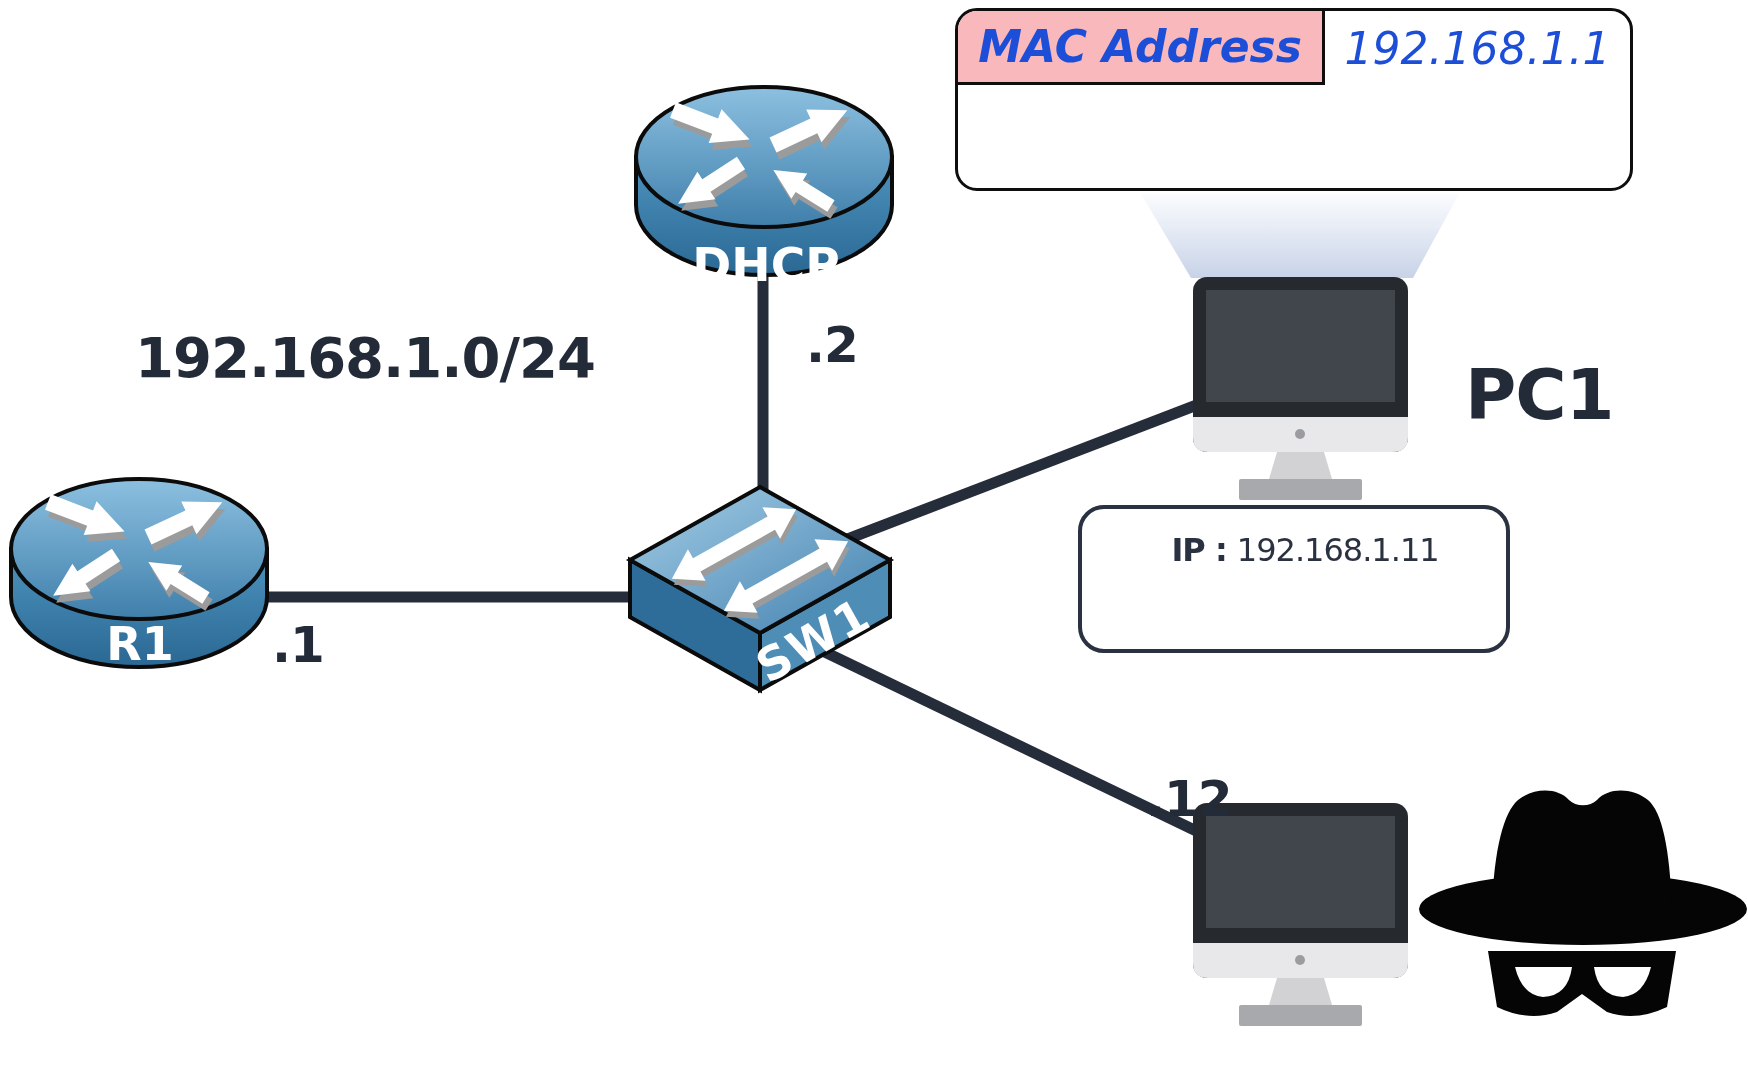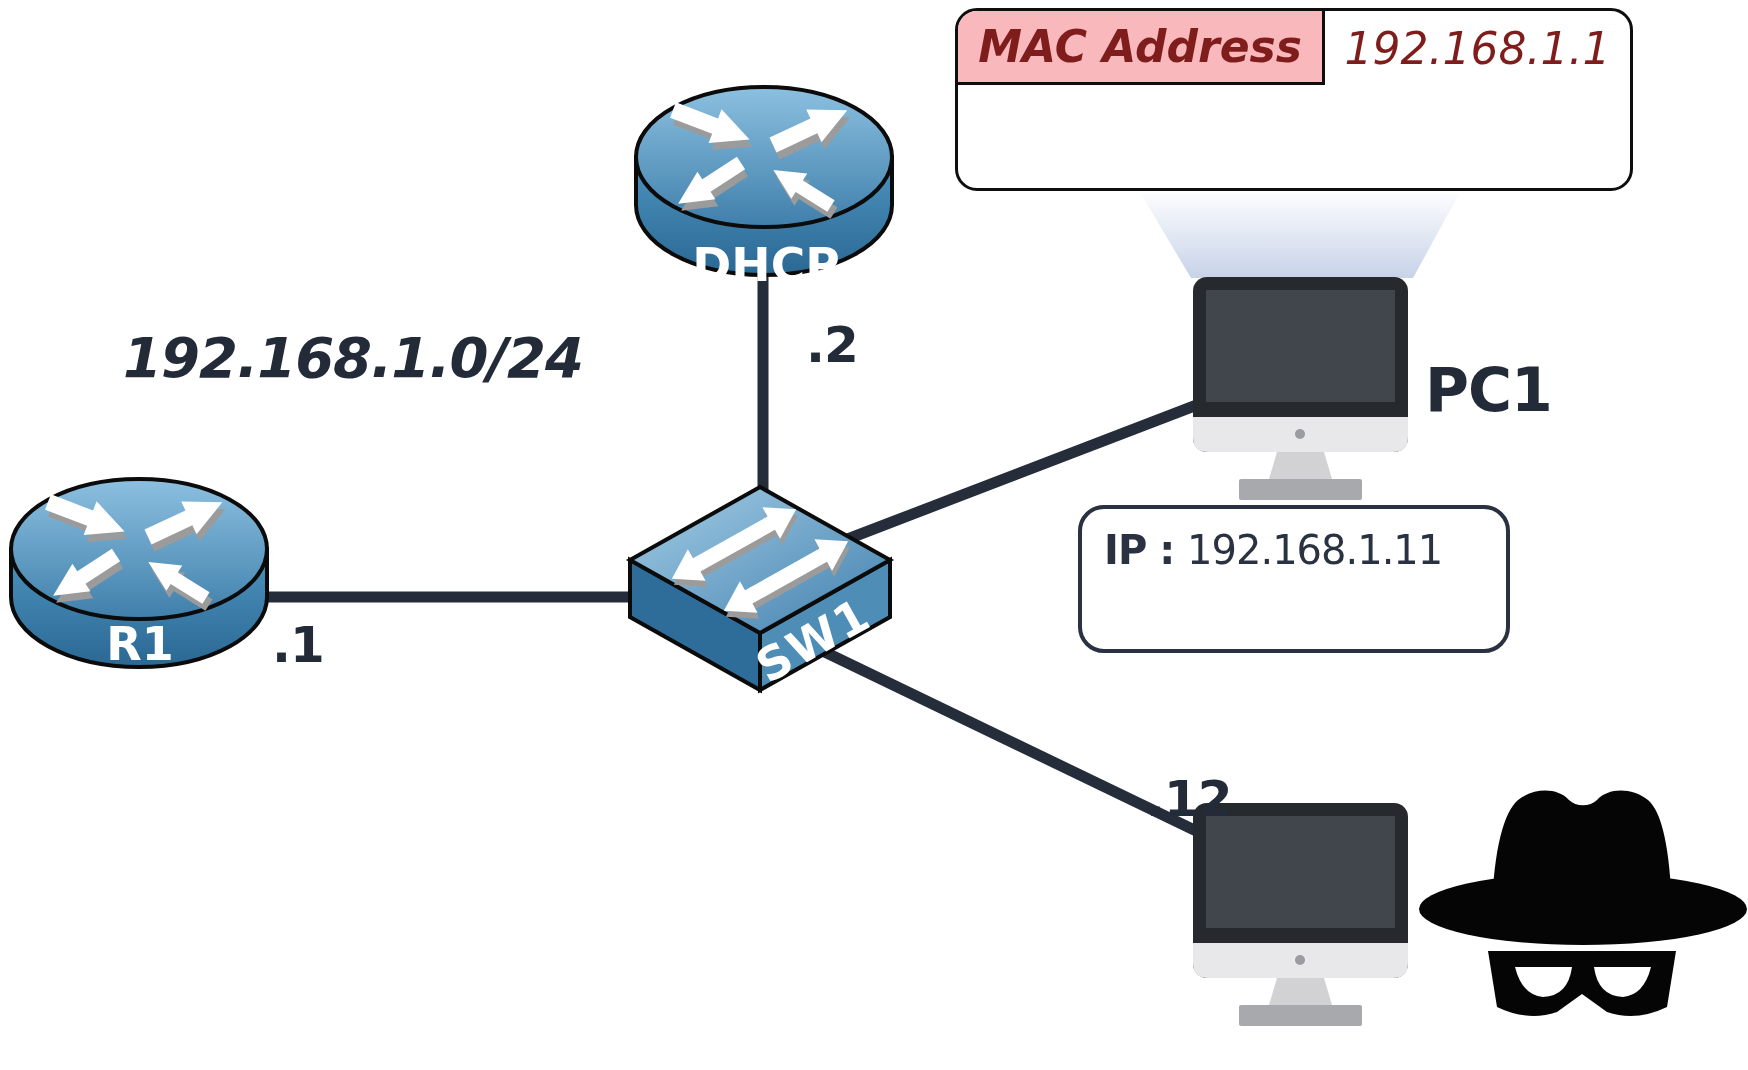--- a/index.html
+++ b/index.html
@@ -7,45 +7,45 @@
     position:relative;width:1748px;height:1070px;overflow:hidden;background:#ffffff;
     font-family:"DejaVu Sans","Liberation Sans",sans-serif;
   }
   svg.layer{position:absolute;left:0;top:0;}
   .lbl{
     position:absolute;color:#242b38;font-weight:bold;letter-spacing:-1px;
     white-space:nowrap;line-height:1;
   }
   .lbl-subnet{font-size:56px;}
   .lbl-iface{font-size:50px;}
-  .lbl-pc{font-size:60px;}
+  .lbl-pc{font-size:70px;margin-left:40px;}
   .devtext{fill:#ffffff;font-weight:bold;font-family:"DejaVu Sans","Liberation Sans",sans-serif;}
   
   .arp{
     position:absolute;left:955px;top:8px;width:678px;height:183px;
     border:3px solid #0e0e0e;border-radius:22px;overflow:hidden;background:#ffffff;
     display:grid;grid-template-columns:367px 1fr;grid-template-rows:74px 1fr;
     box-sizing:border-box;
   }
   .arp .cell{
     display:flex;align-items:center;justify-content:center;
-    font-style:italic;color:#7f1d1d;box-sizing:border-box;
+    font-style:italic;color:#1d4ed8;box-sizing:border-box;
   }
   .arp .hdr{font-weight:bold;font-size:44px;border-bottom:3px solid #0e0e0e;}
   .arp .body{font-size:44px;}
   .arp .colsep{border-right:3px solid #0e0e0e;}
   .arp .hdr-mac{background:#f9b8bb;}
   .arp .hdr-ip{background:#cde5f8;}
   
   .infobox{
     position:absolute;left:1078px;top:505px;width:432px;height:148px;
     border:4px solid #2a3140;border-radius:26px;background:#ffffff;
     box-sizing:border-box;padding:10px 0 0 22px;color:#2a3140;
   }
-  .infobox .line{font-size:40px;line-height:62px;white-space:nowrap;letter-spacing:-1px;}
+  .infobox .line{font-size:32px;line-height:62px;white-space:nowrap;letter-spacing:-1px;text-align:center;}
   .infobox .b{font-weight:bold;}
 </style>
 </head>
 <body>
 
 <div class="canvas">
 
   <svg class="layer" width="1748" height="1070" viewBox="0 0 1748 1070">
     <defs>
       <linearGradient id="topGrad" x1="0" y1="0" x2="0" y2="1">
@@ -130,21 +130,21 @@
       <path fill="#ffffff" d="M1515,967 L1572,967 Q1568,996 1543,997 Q1522,995 1515,967 Z"></path>
       <path fill="#ffffff" d="M1594,967 L1651,967 Q1644,995 1623,997 Q1598,996 1594,967 Z"></path>
     </g>
   </svg>
 
   <div class="arp">
     <div class="cell hdr hdr-mac colsep">MAC Address</div>
     <div class="cell body">192.168.1.1</div>
   </div>
 
-  <div class="lbl lbl-subnet" style="left:123px;top:330px;font-style:italic;">192.168.1.0/24</div>
+  <div class="lbl lbl-subnet" style="left:135px;top:330px;">192.168.1.0/24</div>
   <div class="lbl lbl-iface" style="left:272px;top:620px;">.1</div>
   <div class="lbl lbl-iface" style="left:806px;top:320px;">.2</div>
   <div class="lbl lbl-iface" style="left:1146px;top:774px;">.12</div>
   <div class="lbl lbl-pc" style="left:1425px;top:360px;">PC1</div>
 
   <div class="infobox">
     <div class="line"><span class="b">IP</span><span class="b"> : </span><span>192.168.1.11</span></div>
   </div>
 
 </div>

